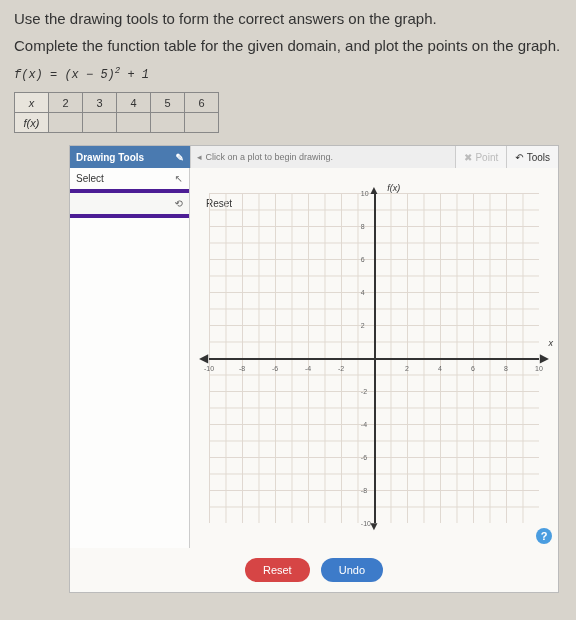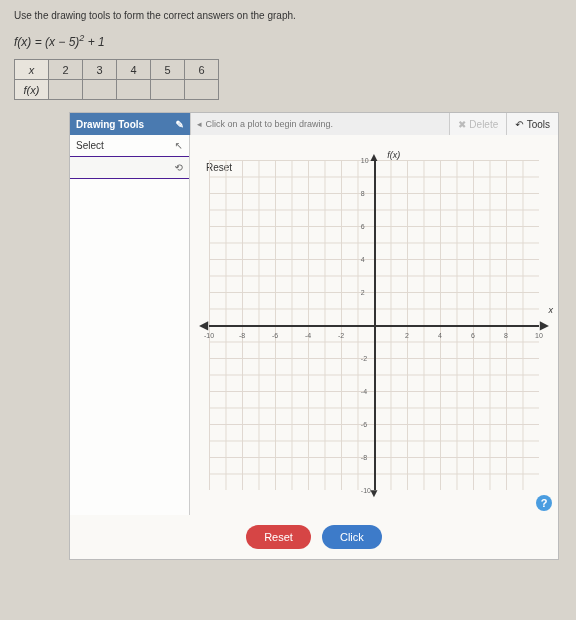--- a/index.html
+++ b/index.html
@@ -6,22 +6,22 @@
     body {
       font-family: Arial, sans-serif;
       background: #d8d4cc;
       width: 576px;
       height: 620px;
       overflow: hidden;
       font-size: 11px;
       color: #333;
     }
     .container { padding: 10px 14px; }
-    .instruction { margin-bottom: 10px; font-size: 10px; }
-    .equation { margin: 12px 0 10px 0; font-size: 12px; font-style: italic; }
+    .instruction { margin-bottom: 10px; font-size: 15px; }
+    .equation { margin: 12px 0 10px 0; font-size: 12px; font-style: italic; font-family: Liberation Mono, monospace; }
     .equation sup { font-size: 9px; font-style: italic; }
     
     .fn-table { border-collapse: collapse; margin-bottom: 12px; }
     .fn-table td, .fn-table th {
       border: 1px solid #888;
       width: 34px; height: 20px;
       text-align: center;
       font-size: 11px;
       font-weight: normal;
       padding: 2px 6px;
@@ -57,21 +57,21 @@
       font-size: 10px; cursor: pointer;
       background: #f5f5f5;
     }
     .btn-right.disabled { color: #bbb; }
     .btn-right .icon { margin-right: 3px; }
     
     .body-row { display: flex; height: 380px; }
     .tool-list { width: 120px; border-right: 1px solid #ccc; background: #fdfdfc; }
     .tool-item {
       padding: 5px 6px; font-size: 10px;
-      border-bottom: 1px solid #4c1d95;
+      border-bottom: 4px solid #4c1d95;
       display: flex; justify-content: space-between; align-items: flex-end;
       cursor: pointer;
     }
     .tool-item .tool-icon { font-size: 10px; color: #666; }
     .tool-item.reset-item { background: #f7f7f5; }
     
     .graph-area {
       flex: 1; position: relative;
       display: flex; align-items: center; justify-content: center;
     }
@@ -114,20 +114,21 @@
       border: none;
     }
     .btn-reset { background: #d64545; }
     .btn-next { background: #3d7bc9; }
   </style>
 </head>
 <body>
 
 <div class="container">
   <p class="instruction">Use the drawing tools to form the correct answers on the graph.</p>
+  <p class="instruction">Complete the function table for the given domain, and plot the points on the graph.</p>
   <p class="equation">
     <span>f(x)</span><span> = (x − 5)</span><sup>2</sup><span> + 1</span>
   </p>
 
   <table class="fn-table">
     <tbody>
         <tr>
       <td class="hdr">x</td>
       <td>2</td>
       <td>3</td>
@@ -151,21 +152,21 @@
       <div class="tool-header">
         <span>Drawing Tools</span>
         <span class="icon">✎</span>
       </div>
       <div class="hint-bar">
         <span class="arrow">◂</span>
         <span>Click on a plot to begin drawing.</span>
       </div>
       <div class="btn-right disabled">
         <span class="icon">✖</span>
-        <span>Delete</span>
+        <span>Point</span>
       </div>
       <div class="btn-right">
         <span class="icon">↶</span>
         <span>Tools</span>
       </div>
     </div>
 
     <div class="body-row">
       <div class="tool-list">
         <div class="tool-item">
@@ -209,16 +210,16 @@
             <span class="tick-label tick-y" style="top: 20%;">6</span>
             <span class="tick-label tick-y" style="top: 10%;">8</span>
             <span class="tick-label tick-y" style="top: 0%;">10</span>
           </div>
         <div class="help-icon">?</div>
       </div>
     </div>
 
     <div class="footer-btns">
       <button class="pill-btn btn-reset">Reset</button>
-      <button class="pill-btn btn-next">Click</button>
+      <button class="pill-btn btn-next">Undo</button>
     </div>
   </div>
 </div>
 
 </body></html>

